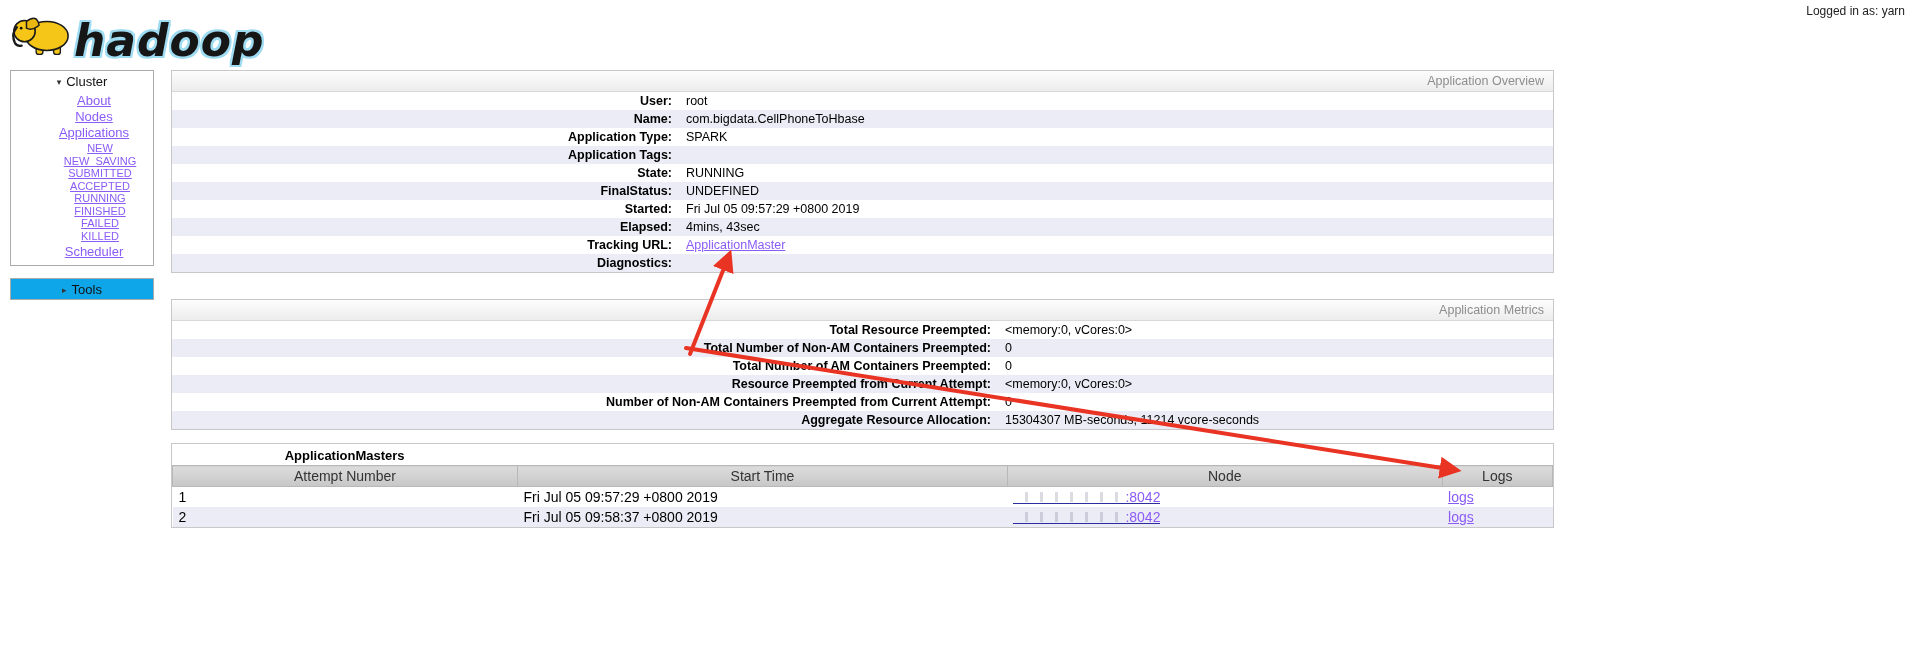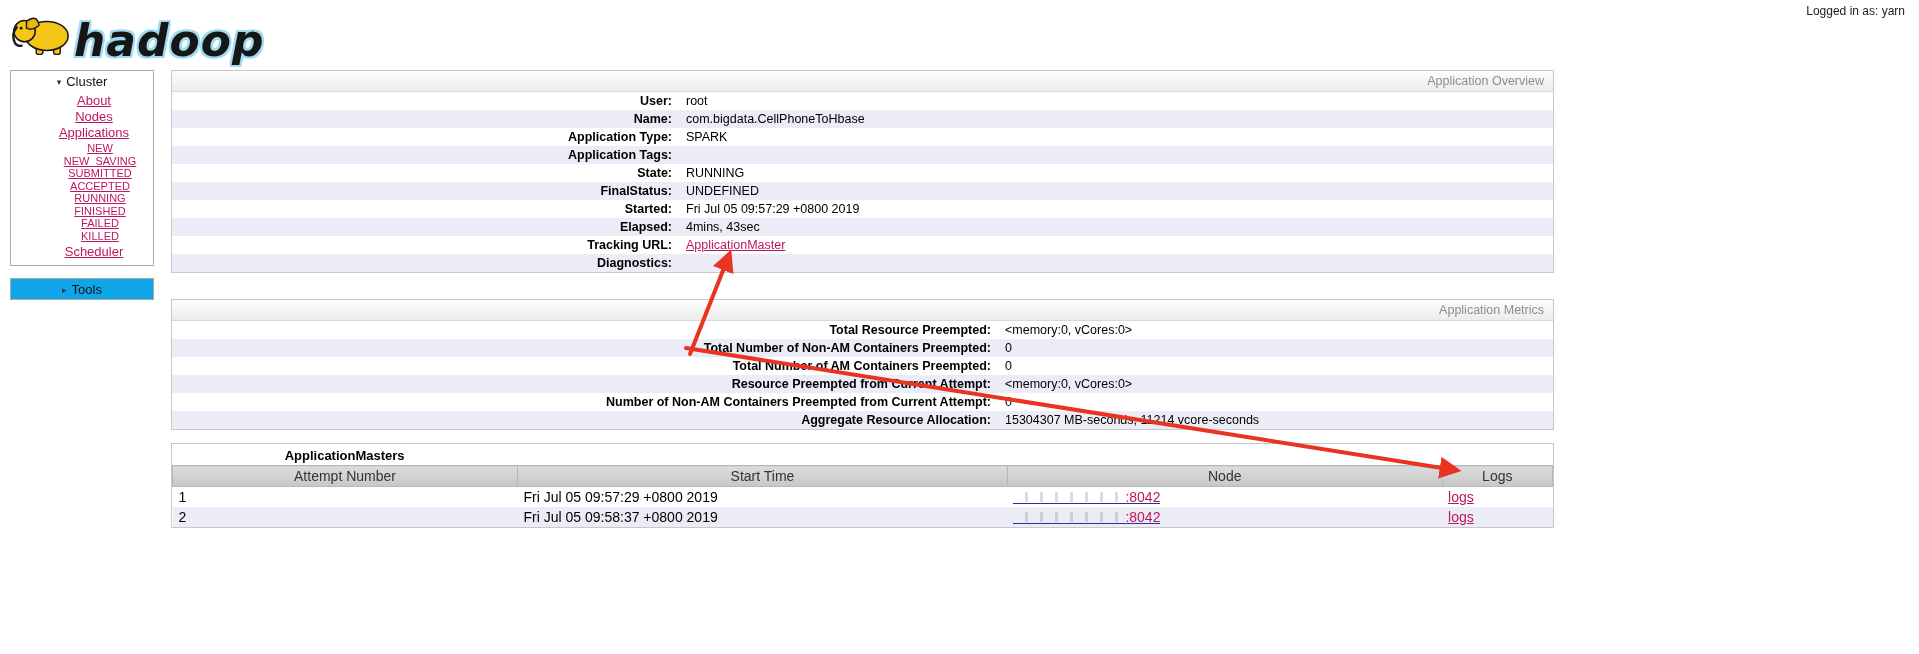--- a/index.html
+++ b/index.html
@@ -5,21 +5,21 @@
   * { box-sizing: border-box; }
   html, body { margin: 0; padding: 0; }
   body {
     width: 1919px; height: 654px;
     background: #ffffff;
     font-family: "Liberation Sans", sans-serif;
     font-size: 13px; color: #000;
     position: relative;
     overflow: hidden;
   }
-  a { color: #be185d; text-decoration: underline; cursor: pointer; }
+  a { color: #8b5cf6; text-decoration: underline; cursor: pointer; }
 
   
   .topbar { position: absolute; top: 4px; right: 14px; font-size: 12px; color: #222; }
 
   
   .brand { display: flex; align-items: flex-end; gap: 2px; padding: 8px 0 0 10px; height: 62px; }
   .elephant { display: block; }
   .brand-text {
     font-family: "DejaVu Sans", sans-serif;
     font-size: 44px; font-weight: bold; font-style: italic;

